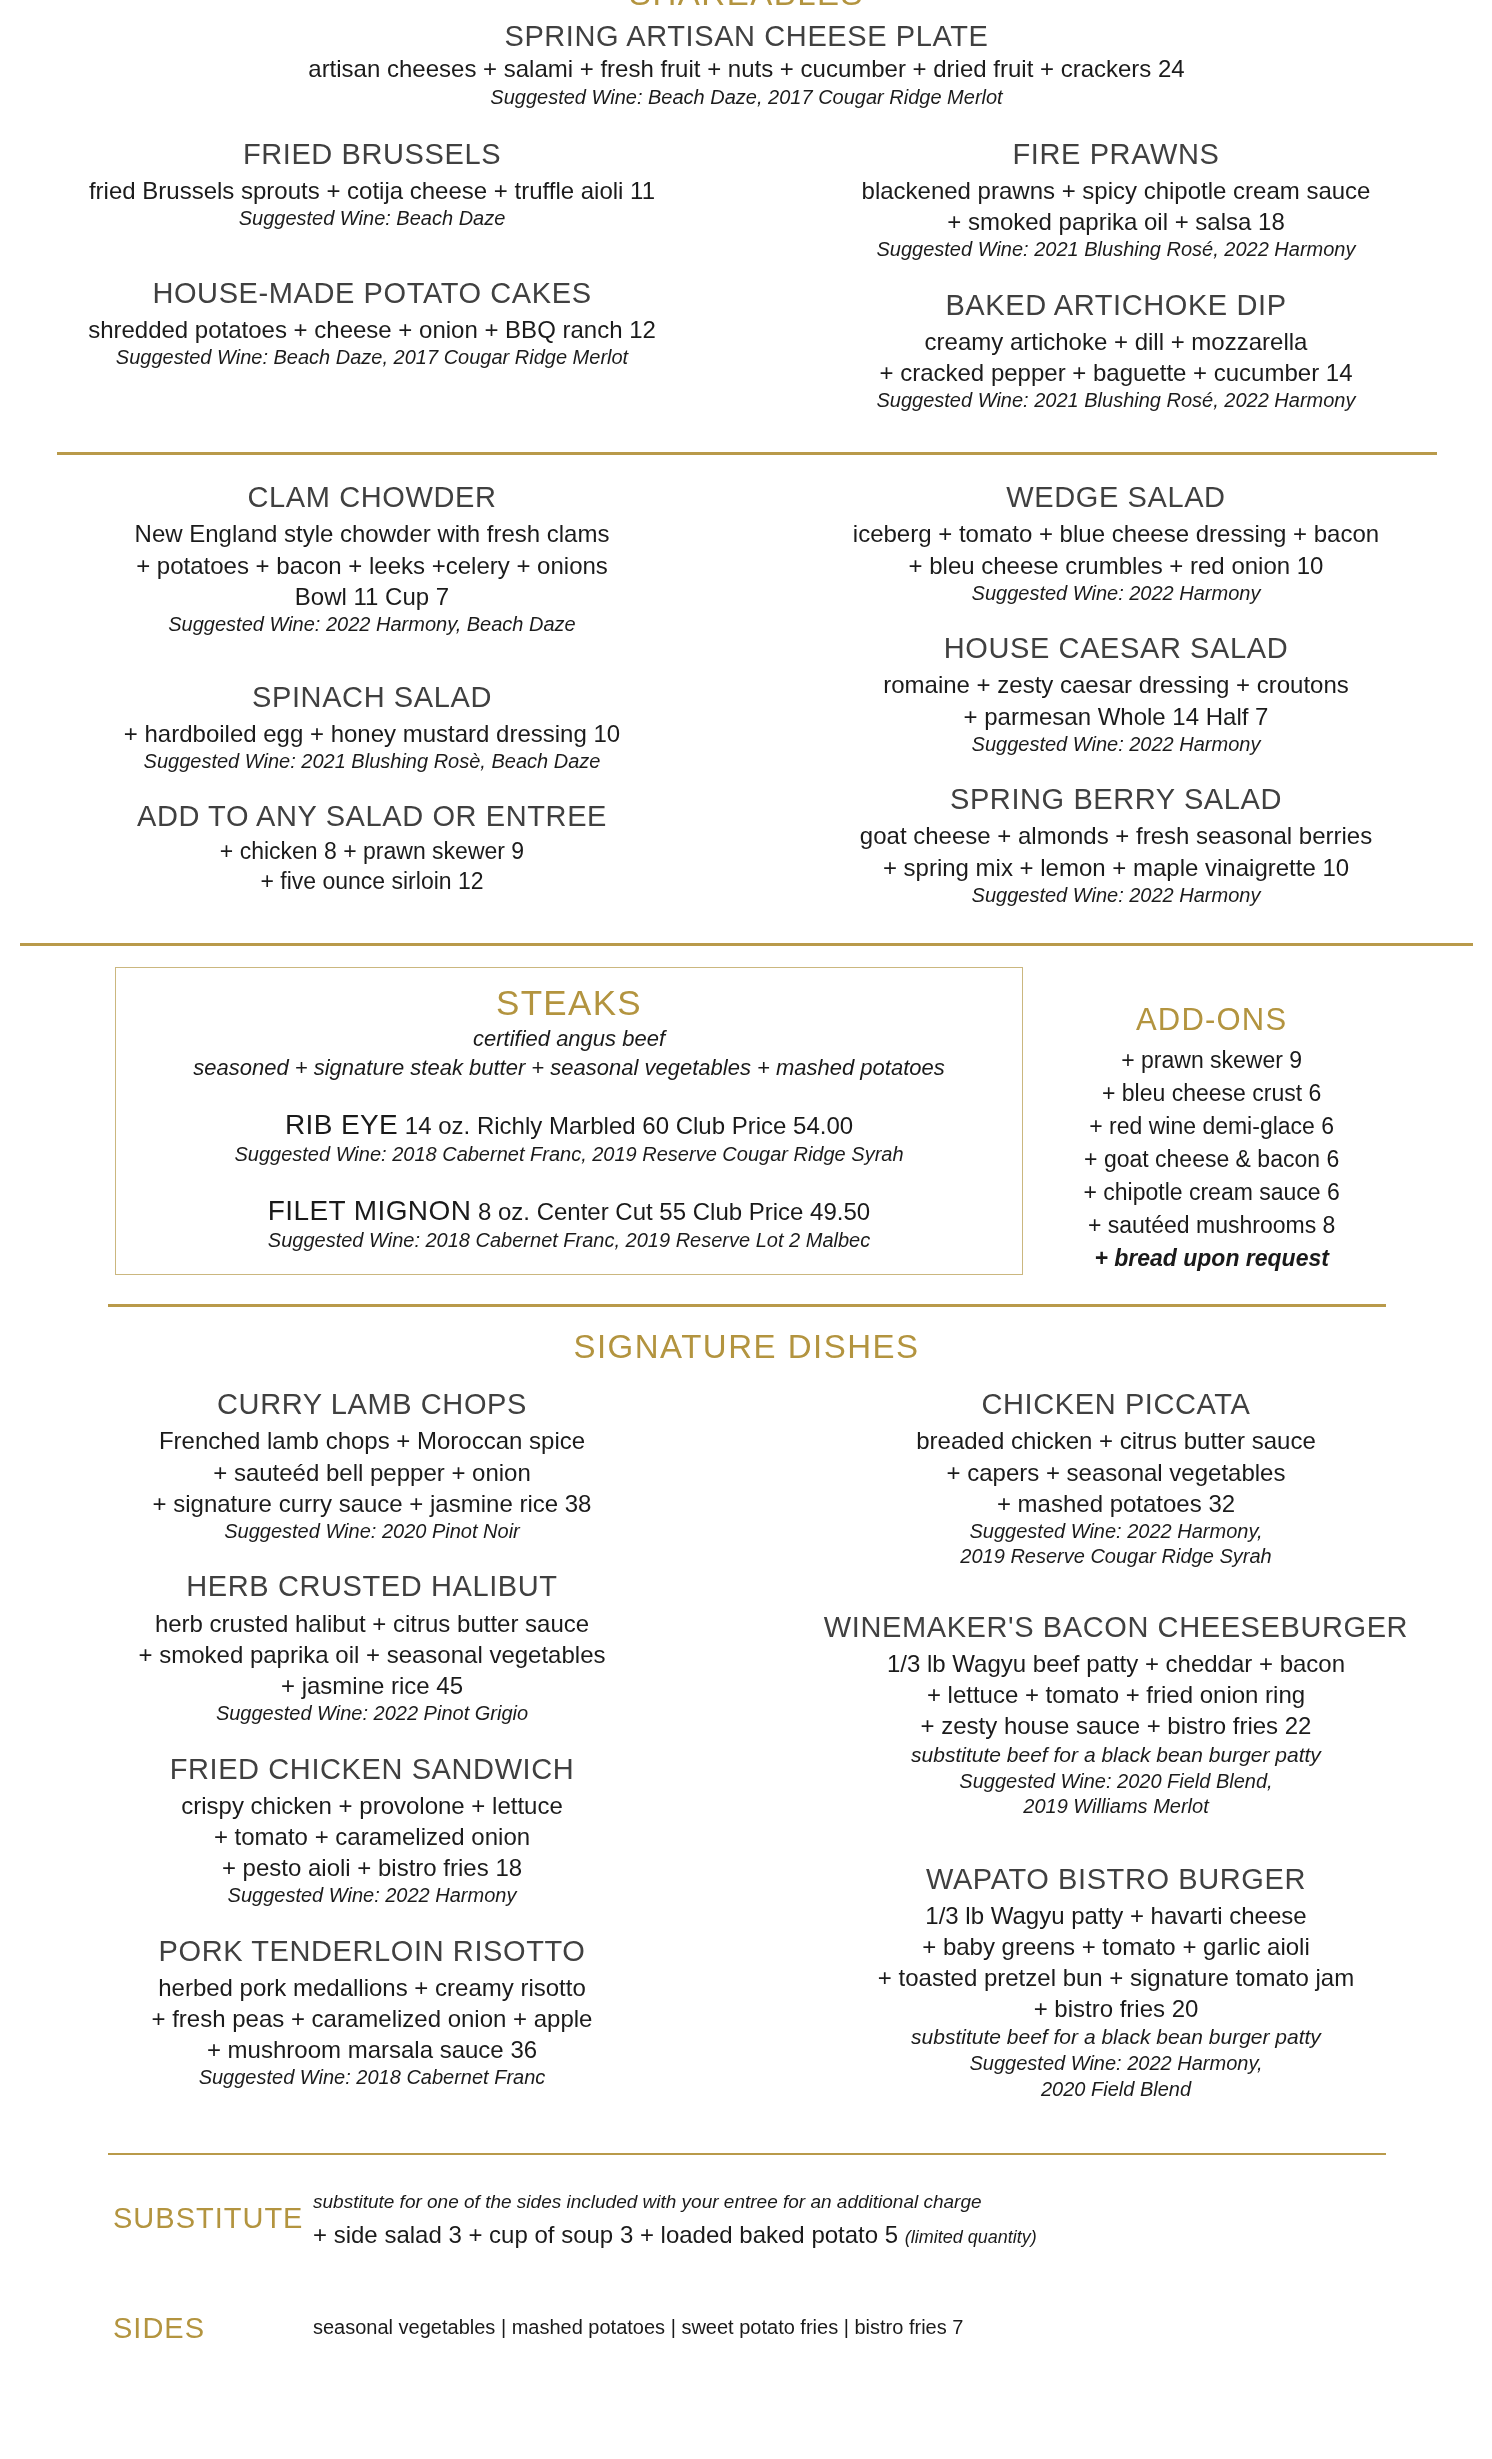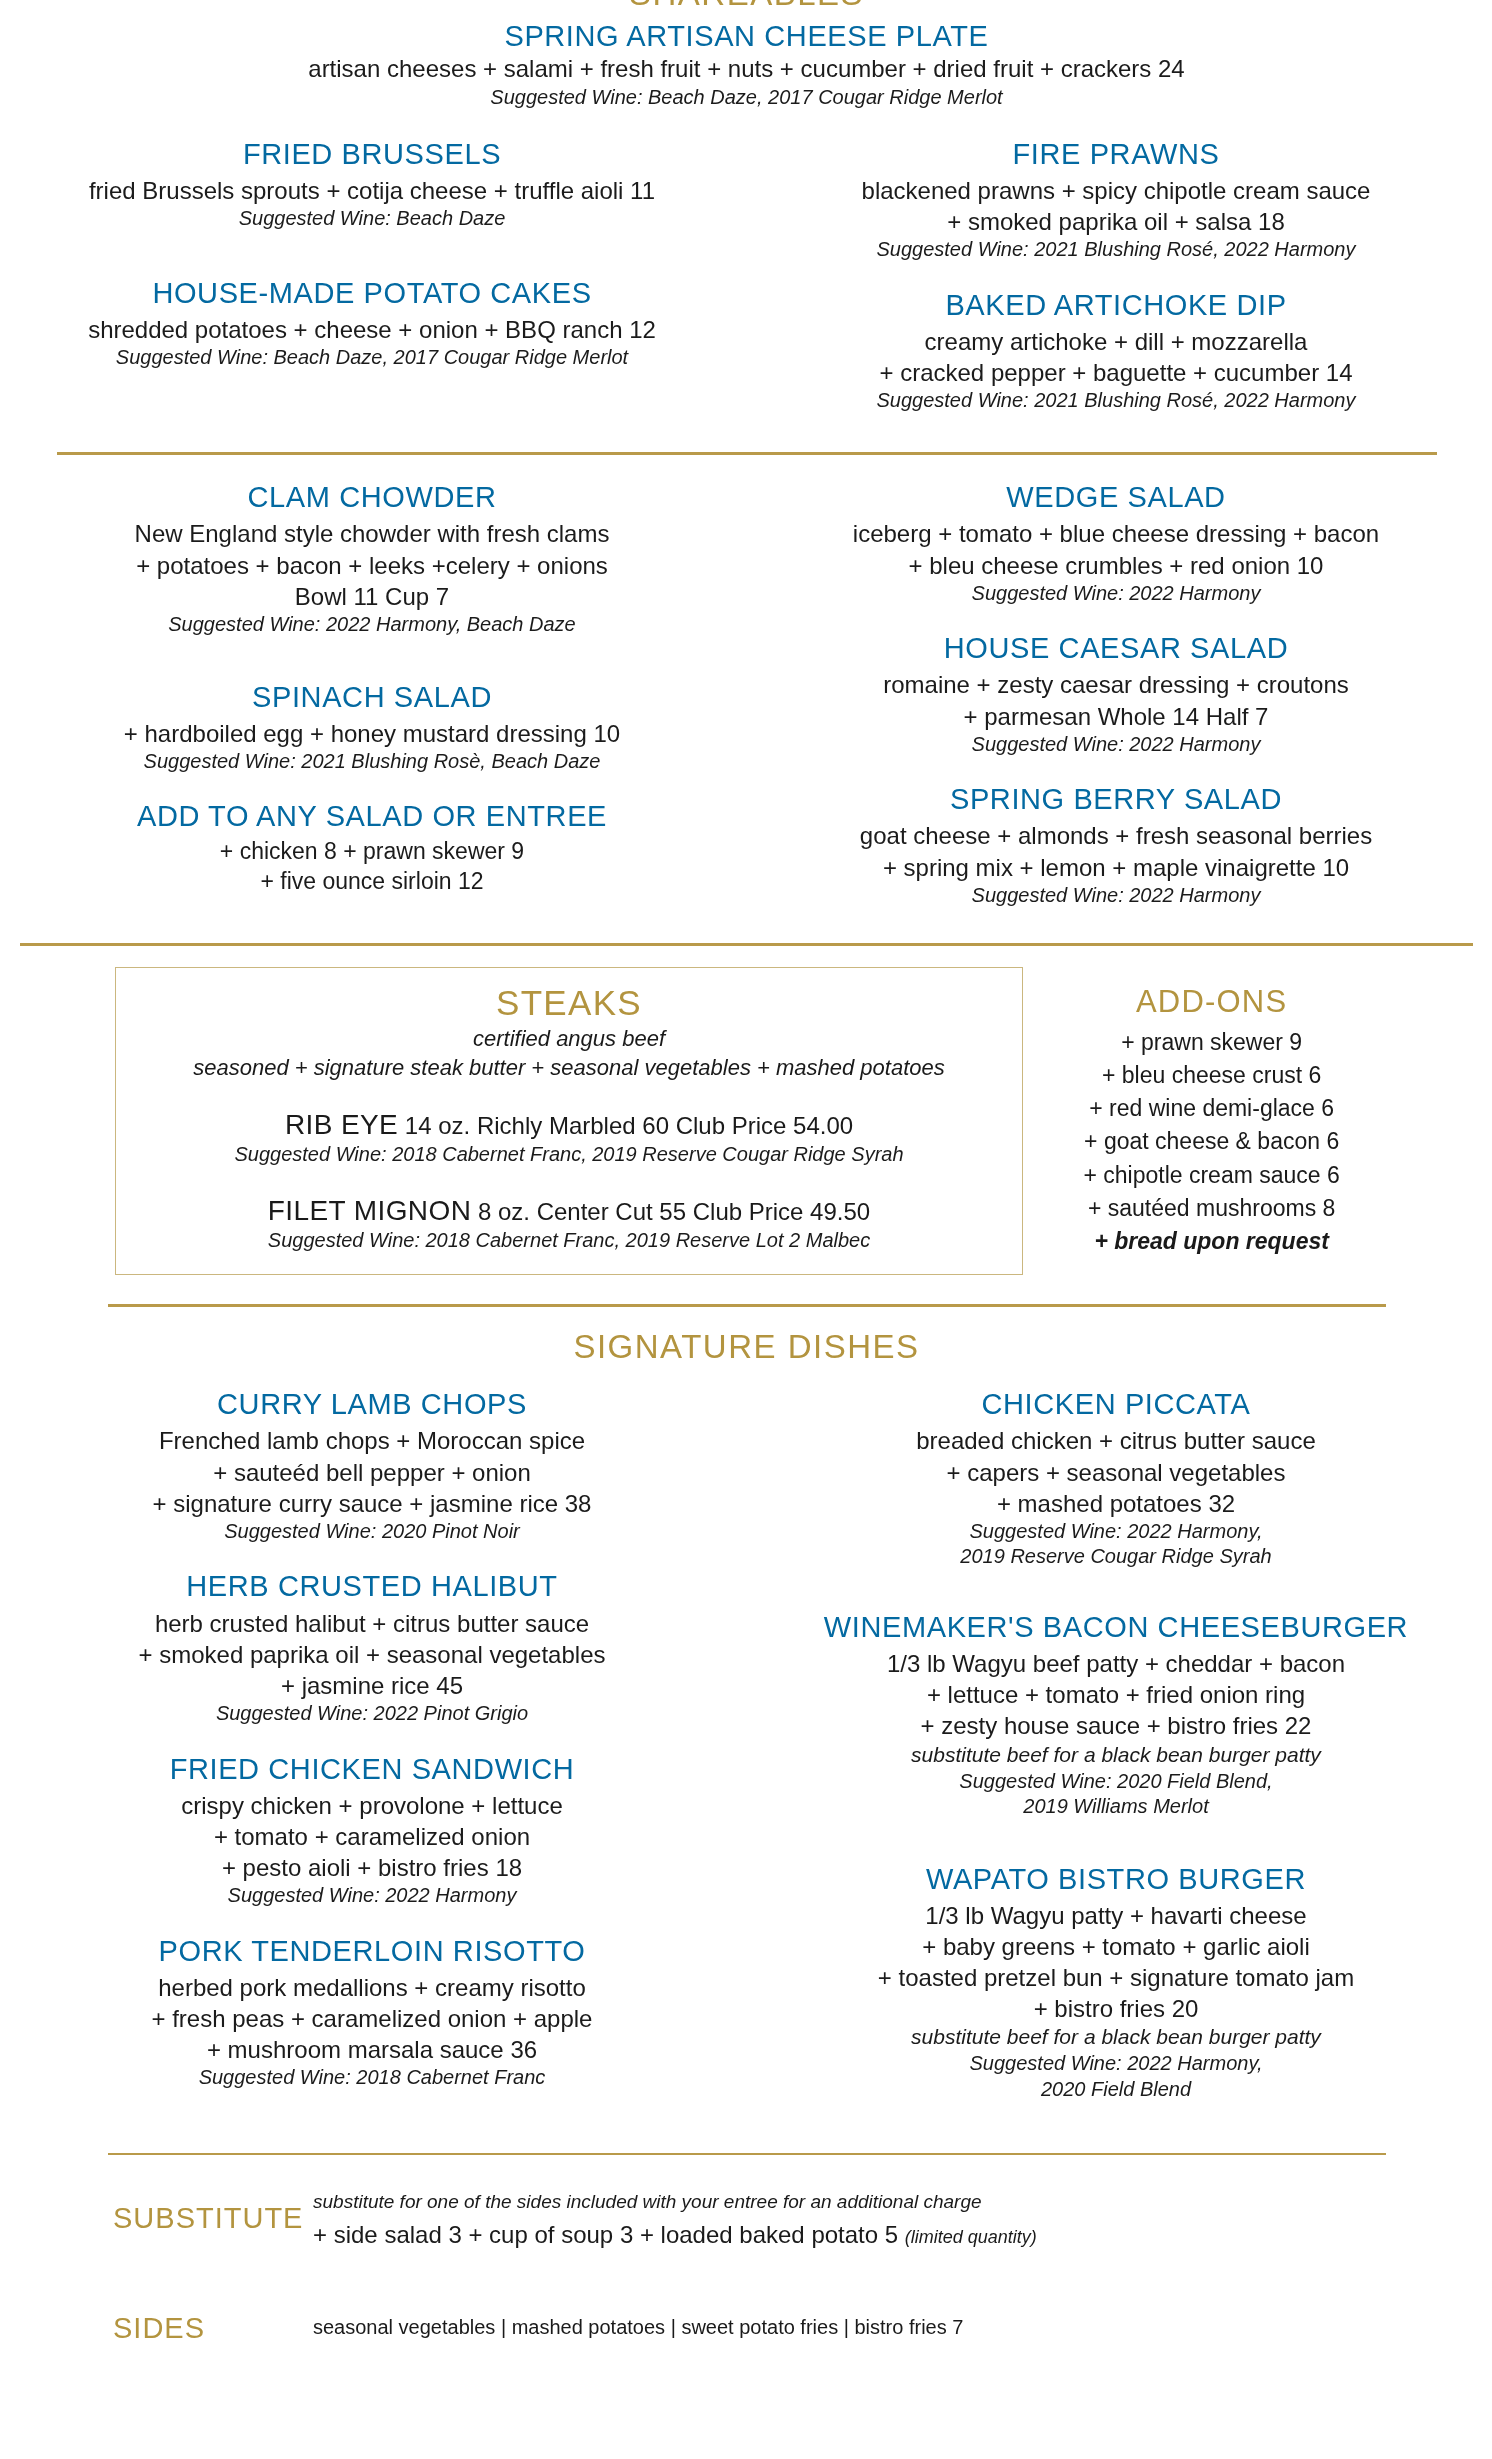--- a/index.html
+++ b/index.html
@@ -11,21 +11,21 @@
   }
   body { padding:0; }
 
   .page { width:1493px; position:relative; }
 
   
   .dish-name {
     font-size:29px;
     letter-spacing:0.6px;
     font-weight:400;
-    color:#0369a1;
+    color:#404040;
     line-height:1.18;
     white-space:nowrap;
   }
   .dish-desc {
     font-size:24px;
     line-height:1.30;
     color:#1b1b1b;
     font-weight:400;
   }
   .dish-wine {
@@ -80,21 +80,21 @@
     width:1488px;
   }
   .col { width:746px; padding:0 21px; }
 
   
   .shareable-wide { padding:5.8px 0 9.6px 0; }
 
   
   .steaks-wrap {
     display:flex;
-    align-items:center;
+    align-items:flex-end;
     padding:0 110px 0 115px;
   }
   .steaks-box {
     border:1.9px solid #cbb77f;
     width:908px;
     padding:15.4px 9.6px 21px 9.6px;
   }
   .steaks-title {
     color:#b3943f;
     font-size:35px;

